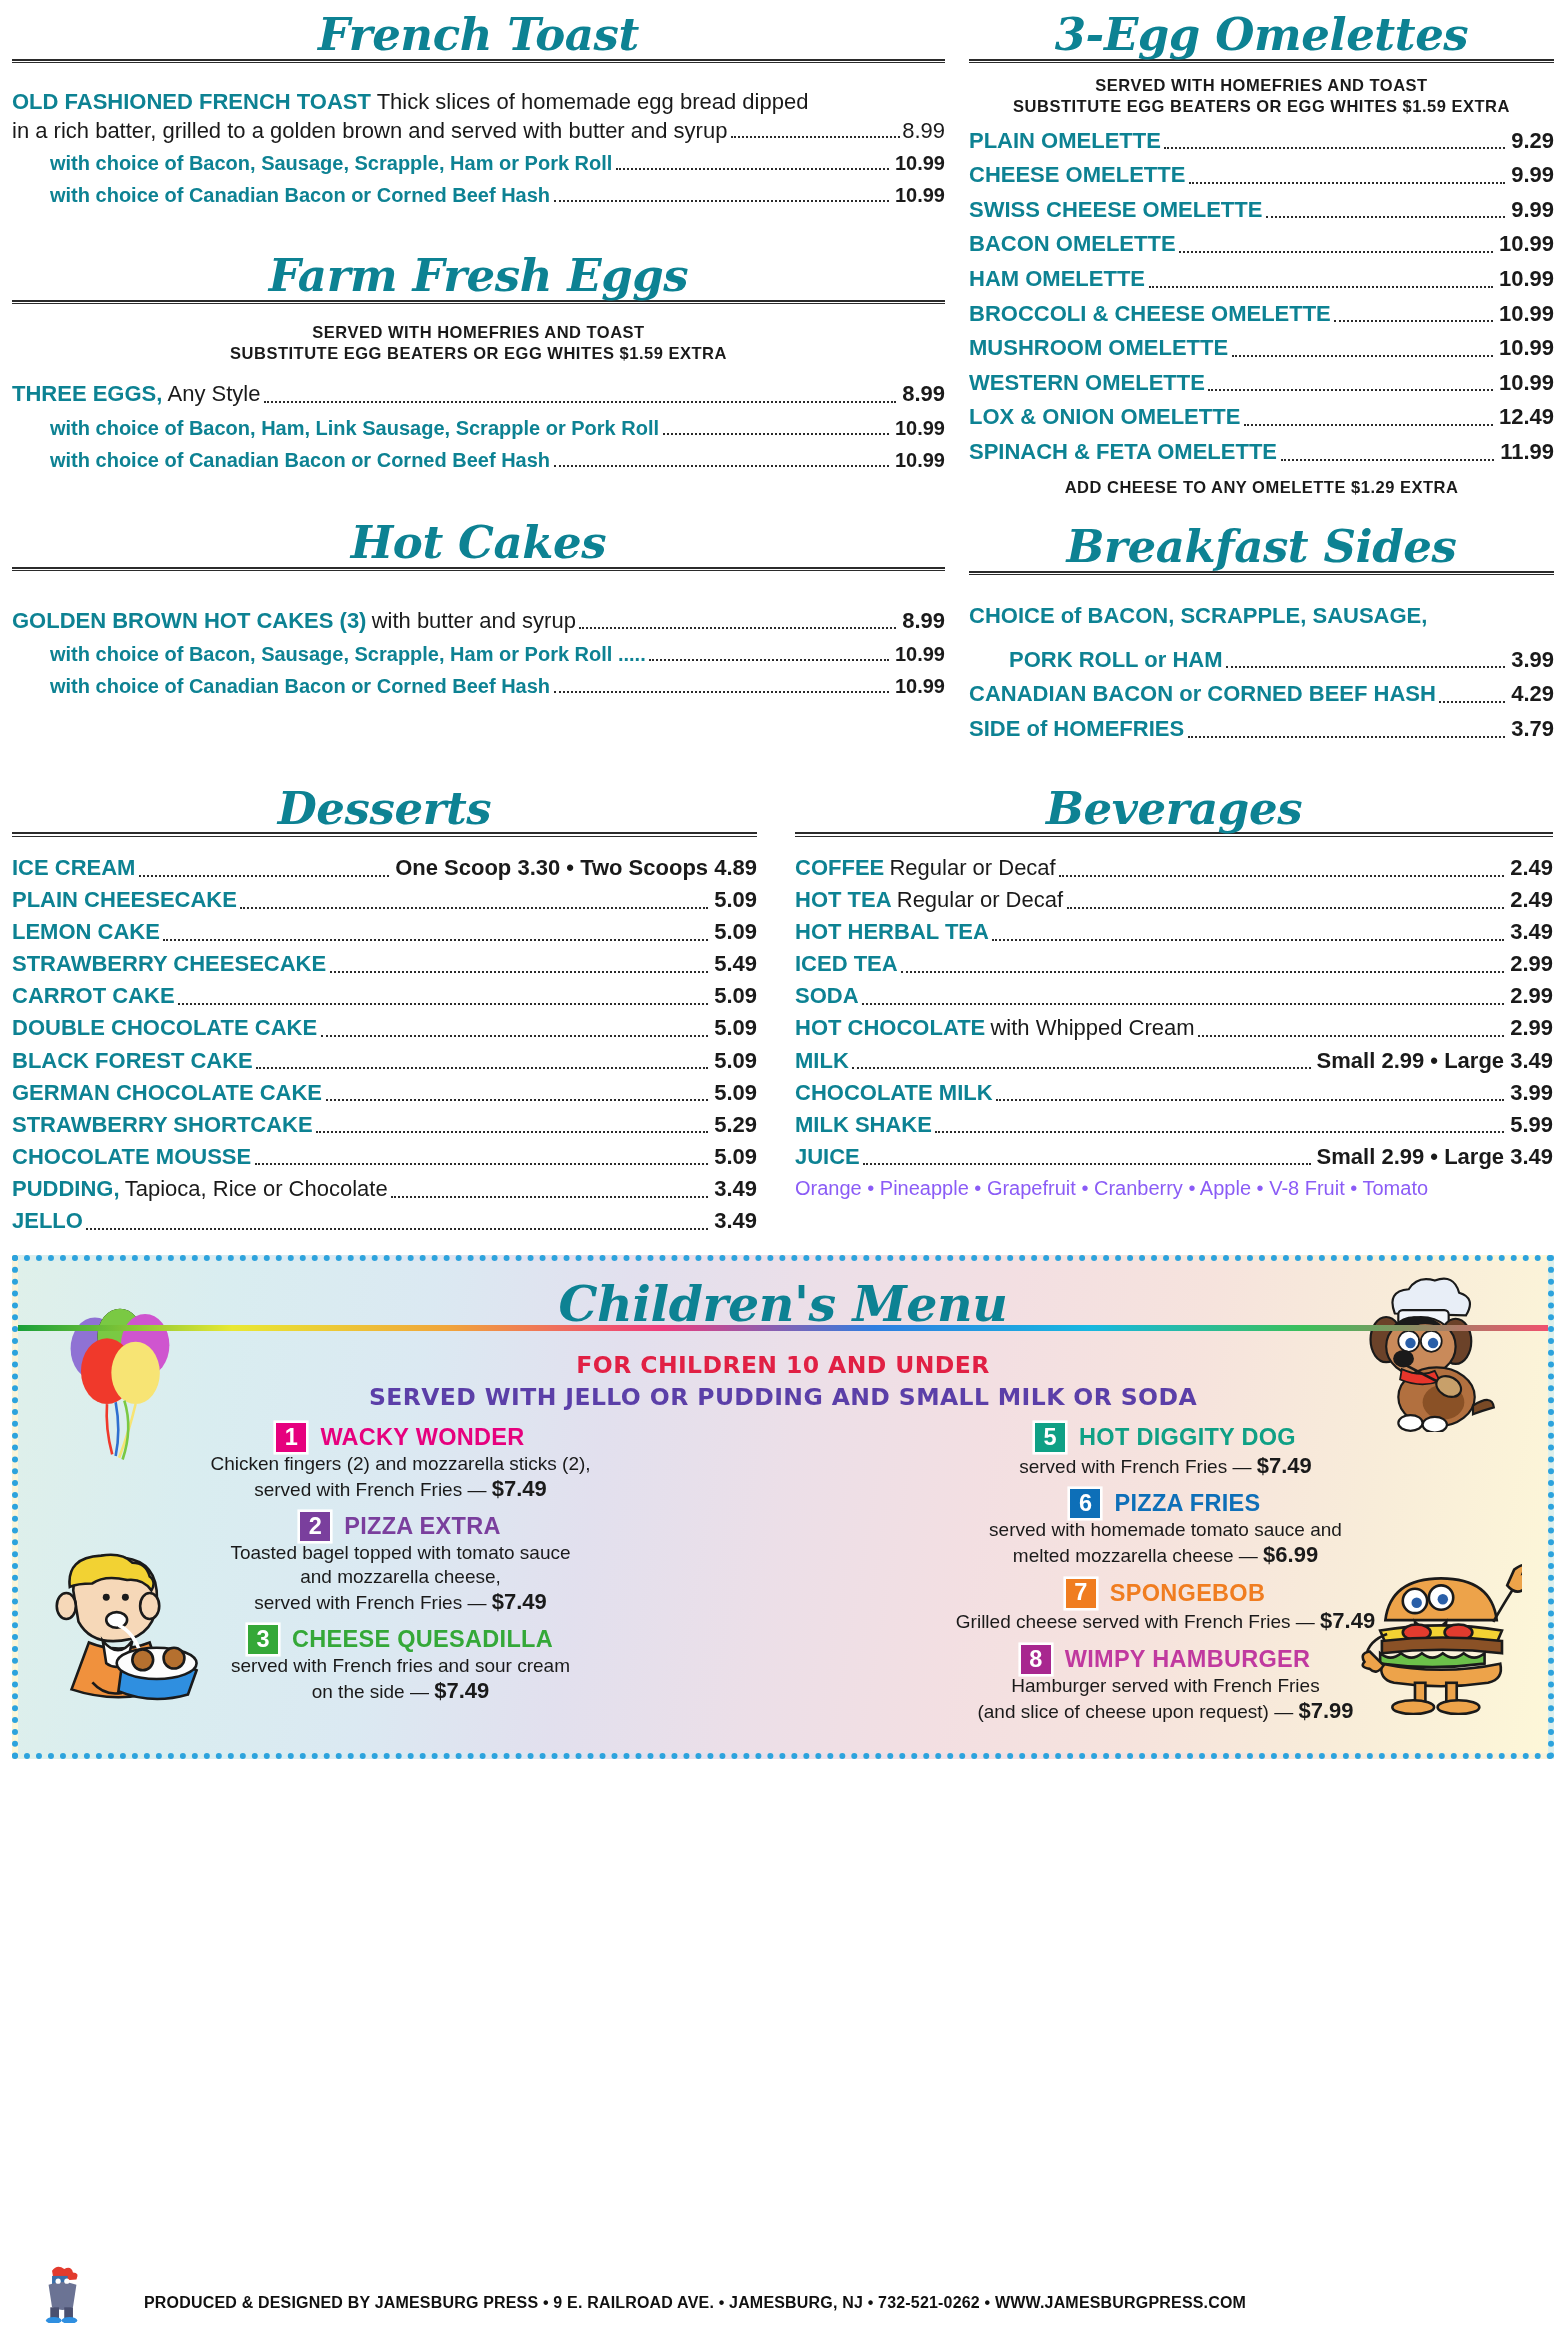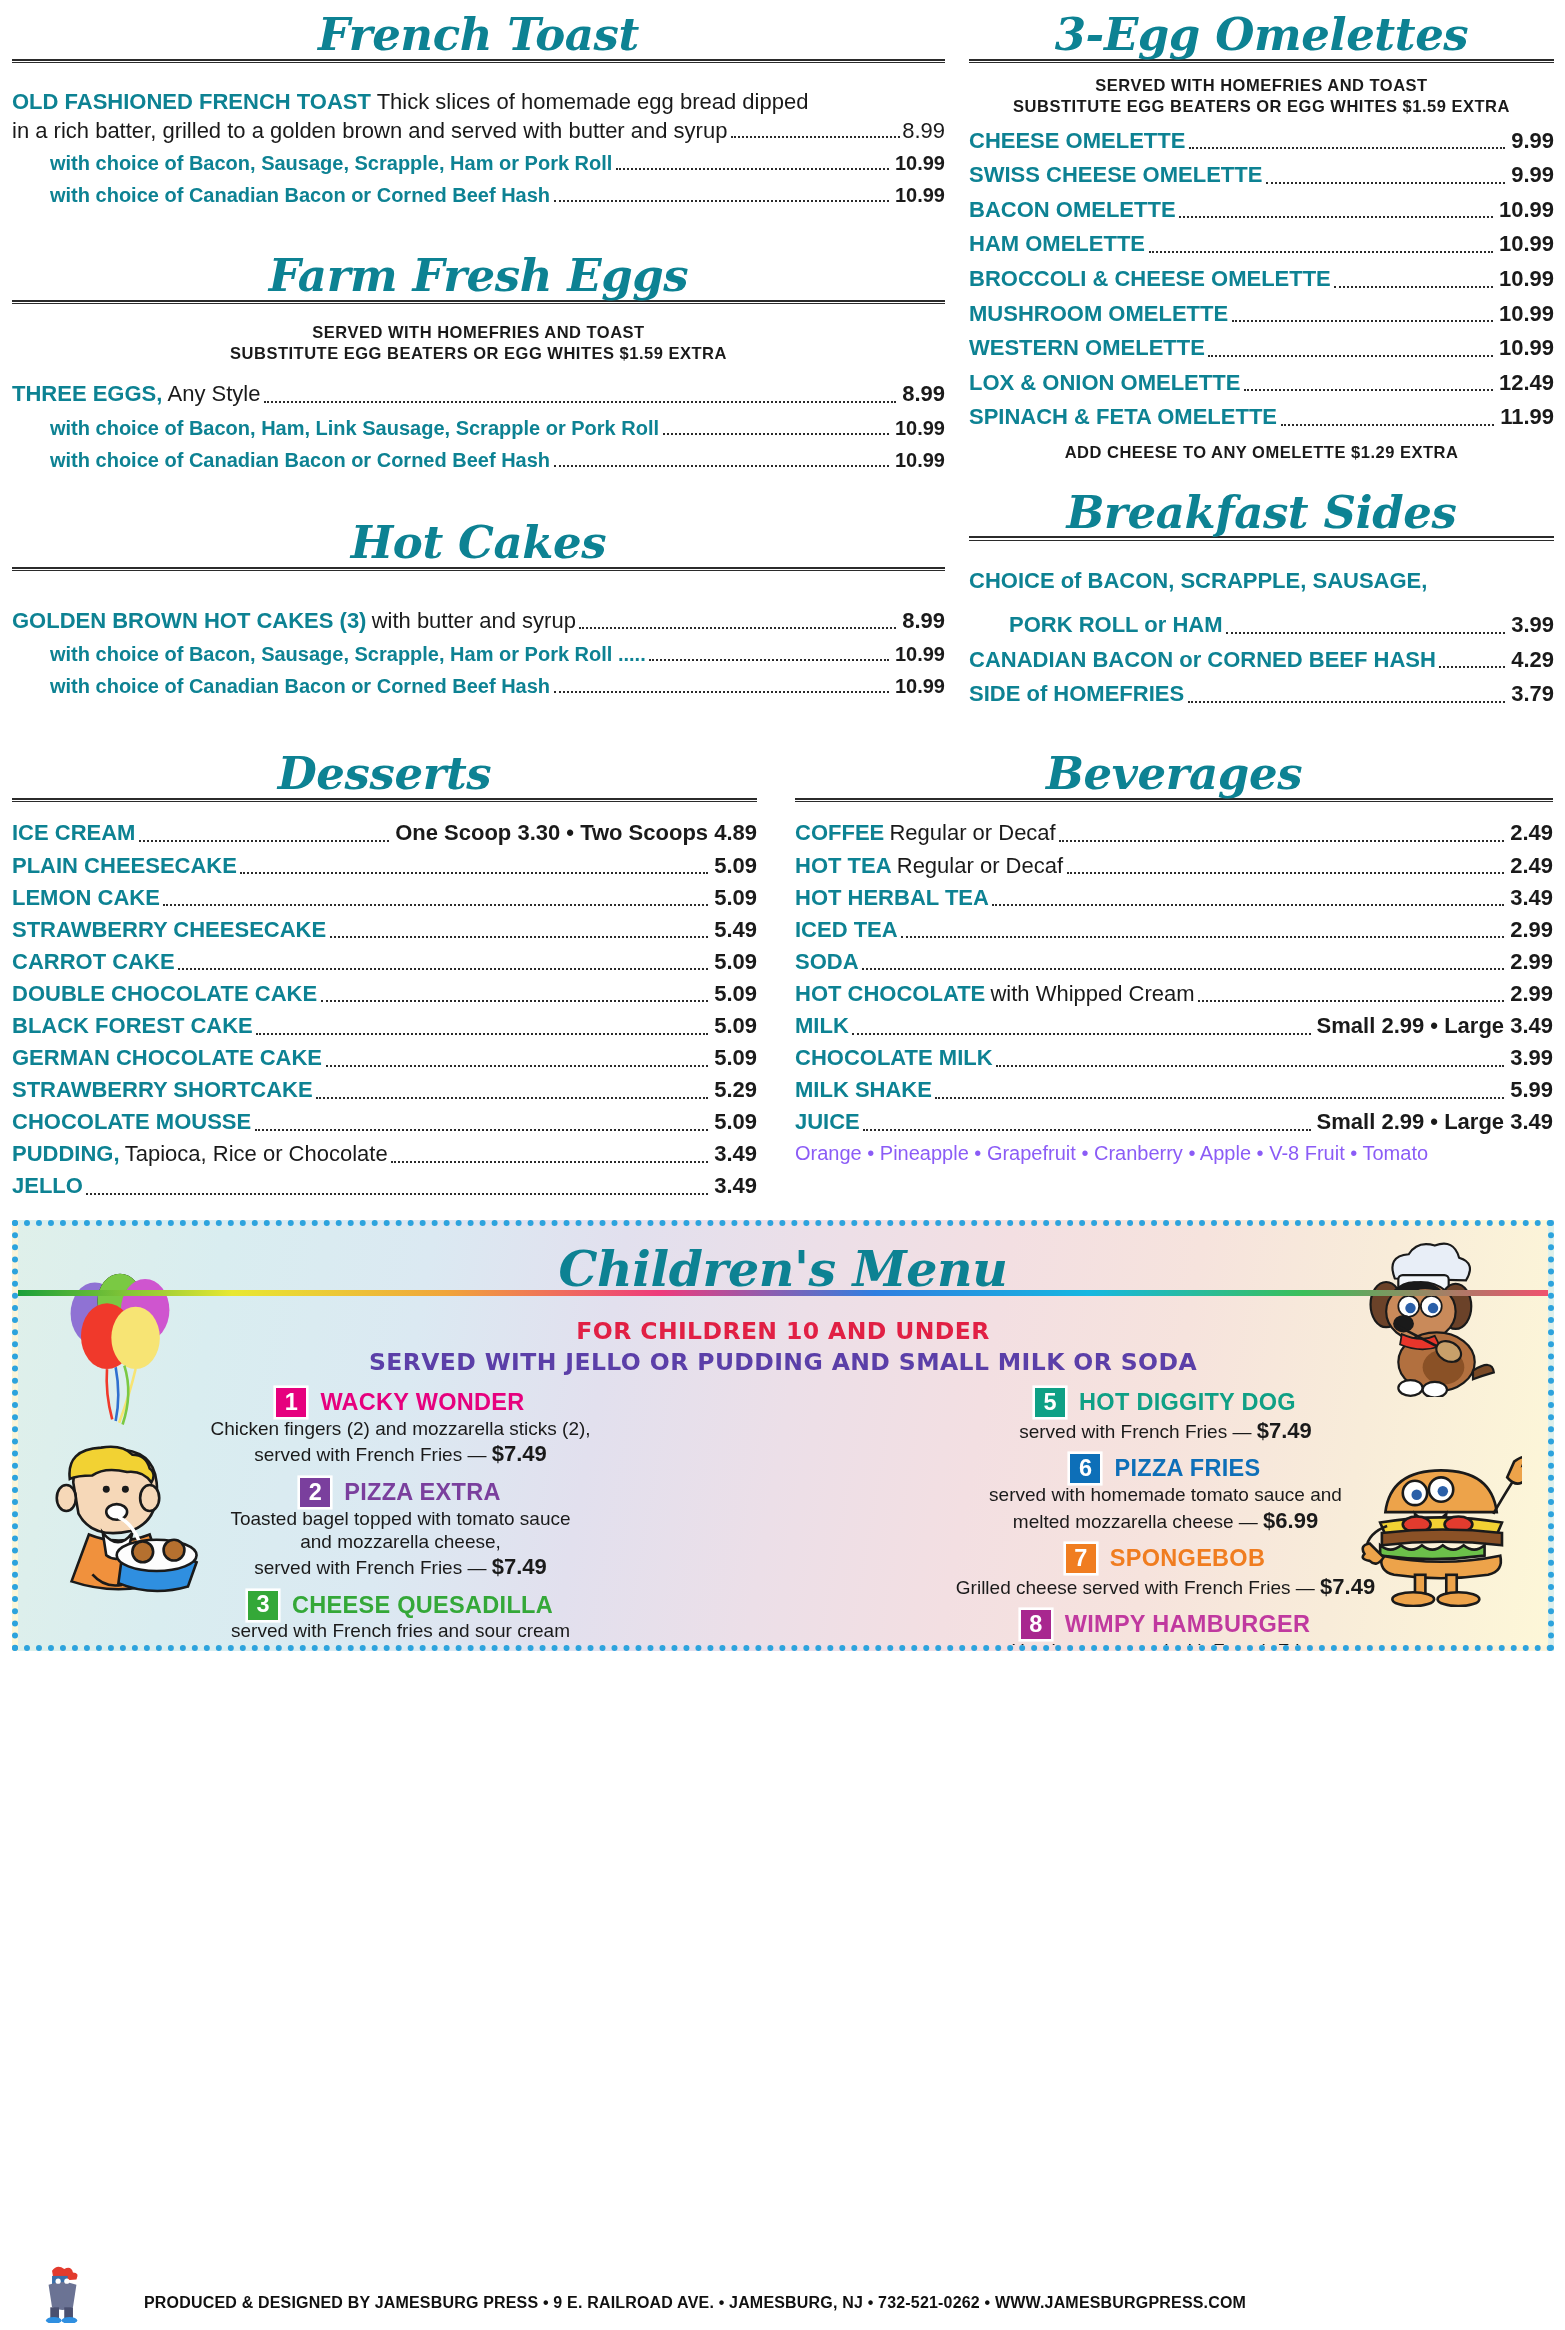--- a/index.html
+++ b/index.html
@@ -71,21 +71,21 @@
   .blockdesc b { color:#0d8293; }
   .wrapline { display:flex; align-items:flex-end; }
 
   
   .tight .row { margin-top: 3.5px; font-size: 22px; }
 
   
   .kids {
     position: relative;
     margin: 19px 0 0 0;
-    height: 431px;
+    height: 504px;
     border: 6px dotted #2da3dd;
     background:
       linear-gradient(100deg,
         #dff0ea 0%, #d9edf0 13%, #dbe9f2 26%, #e2e0ee 38%,
         #ecdfe8 50%, #f3dfe2 62%, #f6e3dd 74%, #f8ecd9 86%, #fdf7d8 100%);
     overflow: hidden;
   }
   .kids-title {
     text-align:center; padding-top: 7px; position: relative; z-index: 3;
   }
@@ -227,20 +227,25 @@
       <div>
         <div class="sec-head">
           <div class="script" style="font-size:45px;">3-Egg Omelettes</div>
           <div class="rule"></div>
         </div>
         <div style="height:12px"></div>
         <div class="note">SERVED WITH HOMEFRIES AND TOAST</div>
         <div class="note">SUBSTITUTE EGG BEATERS OR EGG WHITES $1.59 EXTRA</div>
         <div style="height:3.5px"></div>
         <div id="omelette-list">
+            <div class="row">
+              <span class="nm">PLAIN OMELETTE</span>
+              <span class="dots"></span>
+              <span class="price">9.29</span>
+            </div>
             <div class="row">
               <span class="nm">CHEESE OMELETTE</span>
               <span class="dots"></span>
               <span class="price">9.99</span>
             </div>
             <div class="row">
               <span class="nm">SWISS CHEESE OMELETTE</span>
               <span class="dots"></span>
               <span class="price">9.99</span>
             </div>

